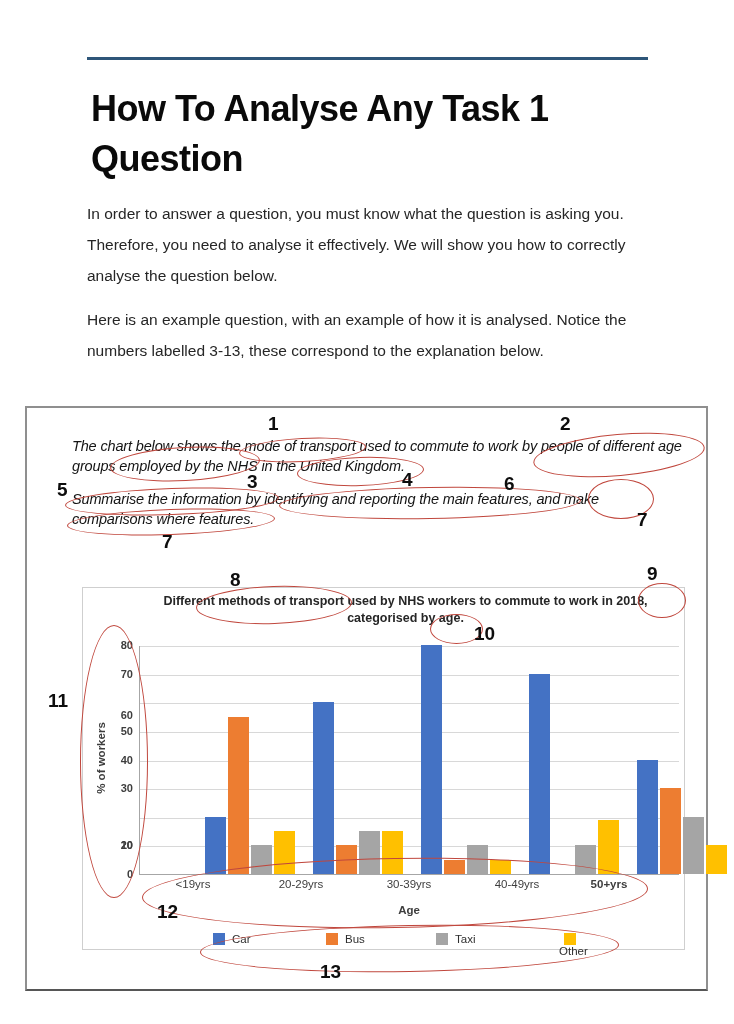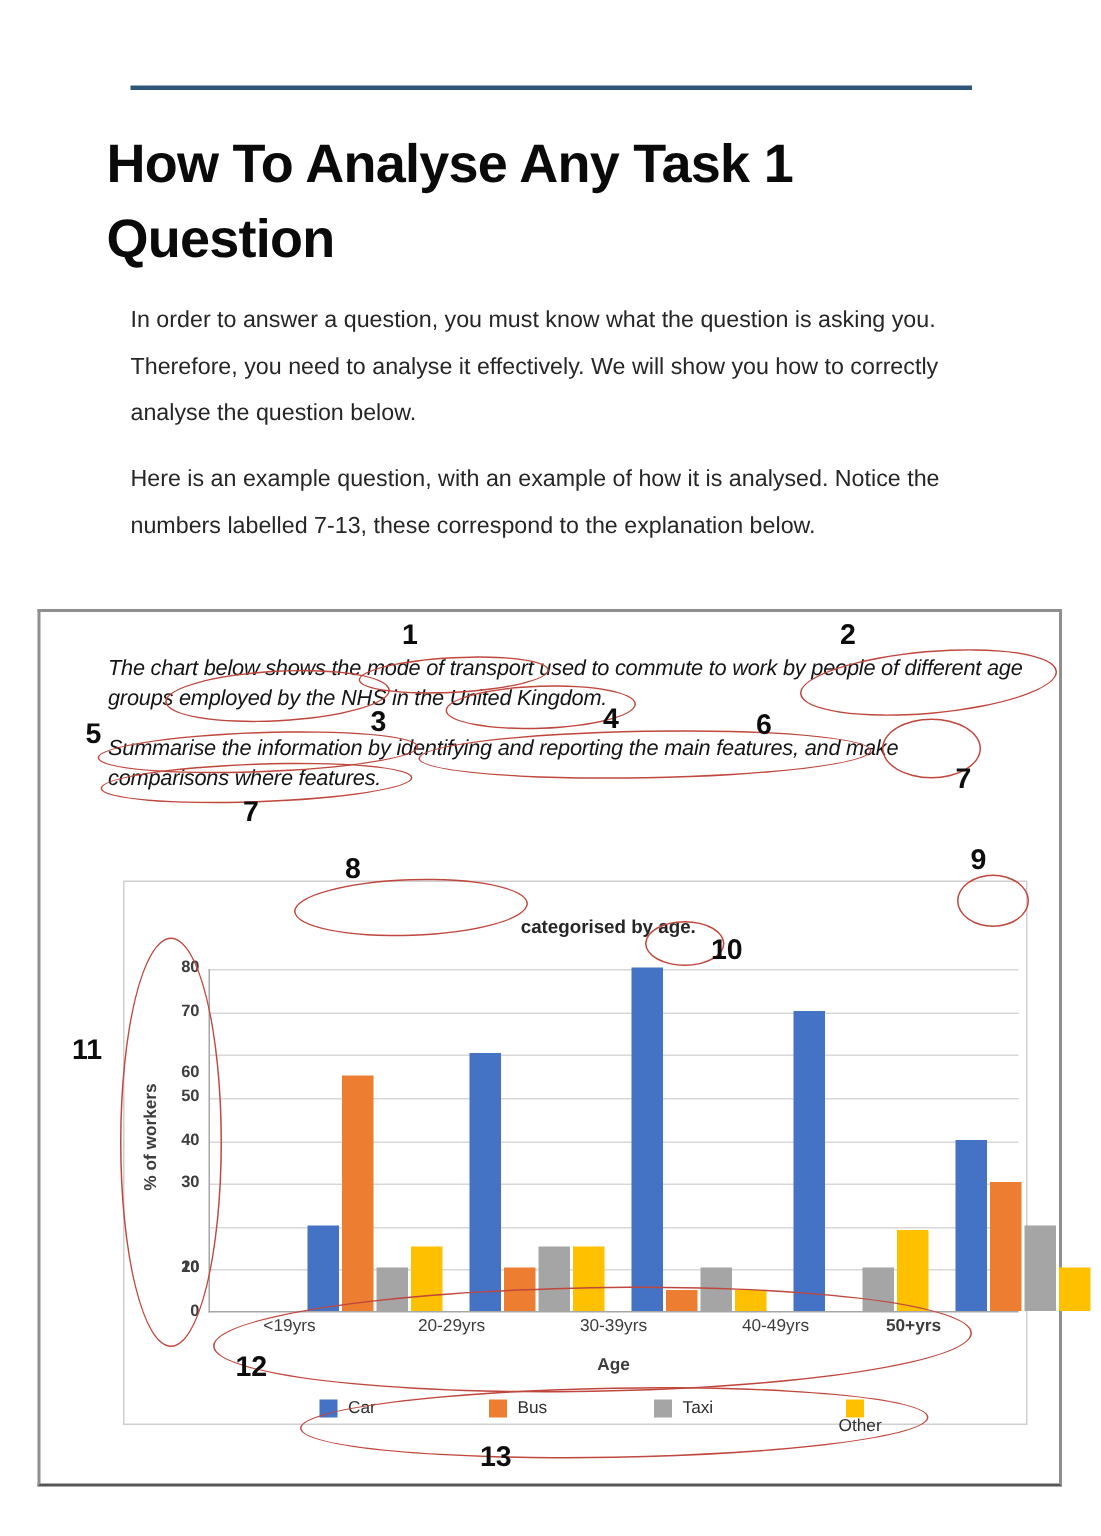--- a/index.html
+++ b/index.html
@@ -4,21 +4,21 @@
 <style>
   * { margin:0; padding:0; box-sizing:border-box; }
   html,body { width:734px; height:1024px; background:#ffffff;
     font-family:"Liberation Sans", sans-serif; color:#1c1c1c; }
   #page { position:relative; width:734px; height:1024px; overflow:hidden; background:#fff; }
 
   .hdr-title { position:absolute; left:87px; top:33px; width:561px;
     text-align:right; font-size:15px; color:#121212; }
   .hdr-rule { position:absolute; left:87px; top:57px; width:561px; height:3px; }
 
-  .page-title { position:absolute; left:71px; top:84px; width:540px;
+  .page-title { position:absolute; left:91px; top:84px; width:540px;
     font-size:36px; line-height:50px; font-weight:700; color:#0a0a0a; letter-spacing:-0.5px; }
 
   .para { position:absolute; left:87px; width:585px; font-size:15.5px;
     line-height:31px; color:#262626; }
   #p1 { top:198px; }
   #p2 { top:304px; }
 
   #qbox { position:absolute; left:25px; top:406px; width:683px; height:585px;
     border:2px solid #8f8f8f; border-bottom-color:#565656; background:#fff; }
 
@@ -56,30 +56,31 @@
 </head>
 <body>
 
 <div id="page">
 
   <div class="hdr-rule" id="hdr-rule" style="background: rgb(46, 86, 121);"></div>
 
   <h1 class="page-title">How To Analyse Any Task 1 Question</h1>
 
   <p class="para" id="p1">In order to answer a question, you must know what the question is asking you. Therefore, you need to analyse it effectively. We will show you how to correctly analyse the question below.</p>
-  <p class="para" id="p2">Here is an example question, with an example of how it is analysed. Notice the numbers labelled 7-13, these correspond to the explanation below.</p>
+  <p class="para" id="p2">Here is an example question, with an example of how it is analysed. Notice the numbers labelled 3-13, these correspond to the explanation below.</p>
 
   <div id="qbox">
 
     <span class="qline" id="ql1">The chart below shows the mode of transport used to commute to work by people of different age</span>
     <span class="qline" id="ql2">groups employed by the NHS in the United Kingdom.</span>
     <span class="qline" id="ql3">Summarise the information by identifying and reporting the main features, and make</span>
     <span class="qline" id="ql4">comparisons where features.</span>
 
     <div id="chart">
+      <div class="ctitle" id="ctitle1">Different methods of transport used by NHS workers to commute to work in 2018,</div>
       <div class="ctitle" id="ctitle2">categorised by age.</div>
       <div id="ylab">% of workers</div>
       <div id="xlab">Age</div>
       <div id="plot">
           <div class="gridline" style="top: 200.375px;"></div>
           <div class="gridline" style="top: 171.75px;"></div>
           <div class="gridline" style="top: 143.125px;"></div>
           <div class="gridline" style="top: 114.5px;"></div>
           <div class="gridline" style="top: 85.875px;"></div>
           <div class="gridline" style="top: 57.25px;"></div>

